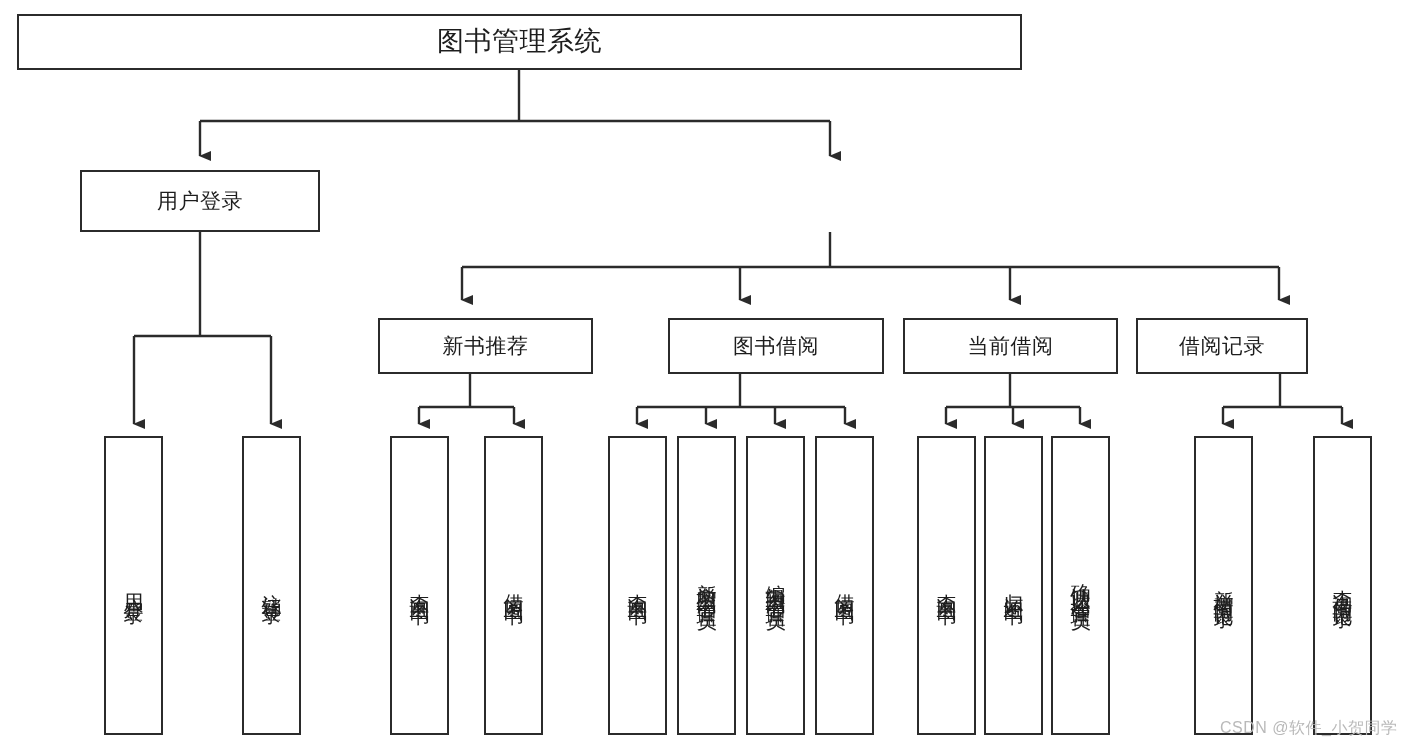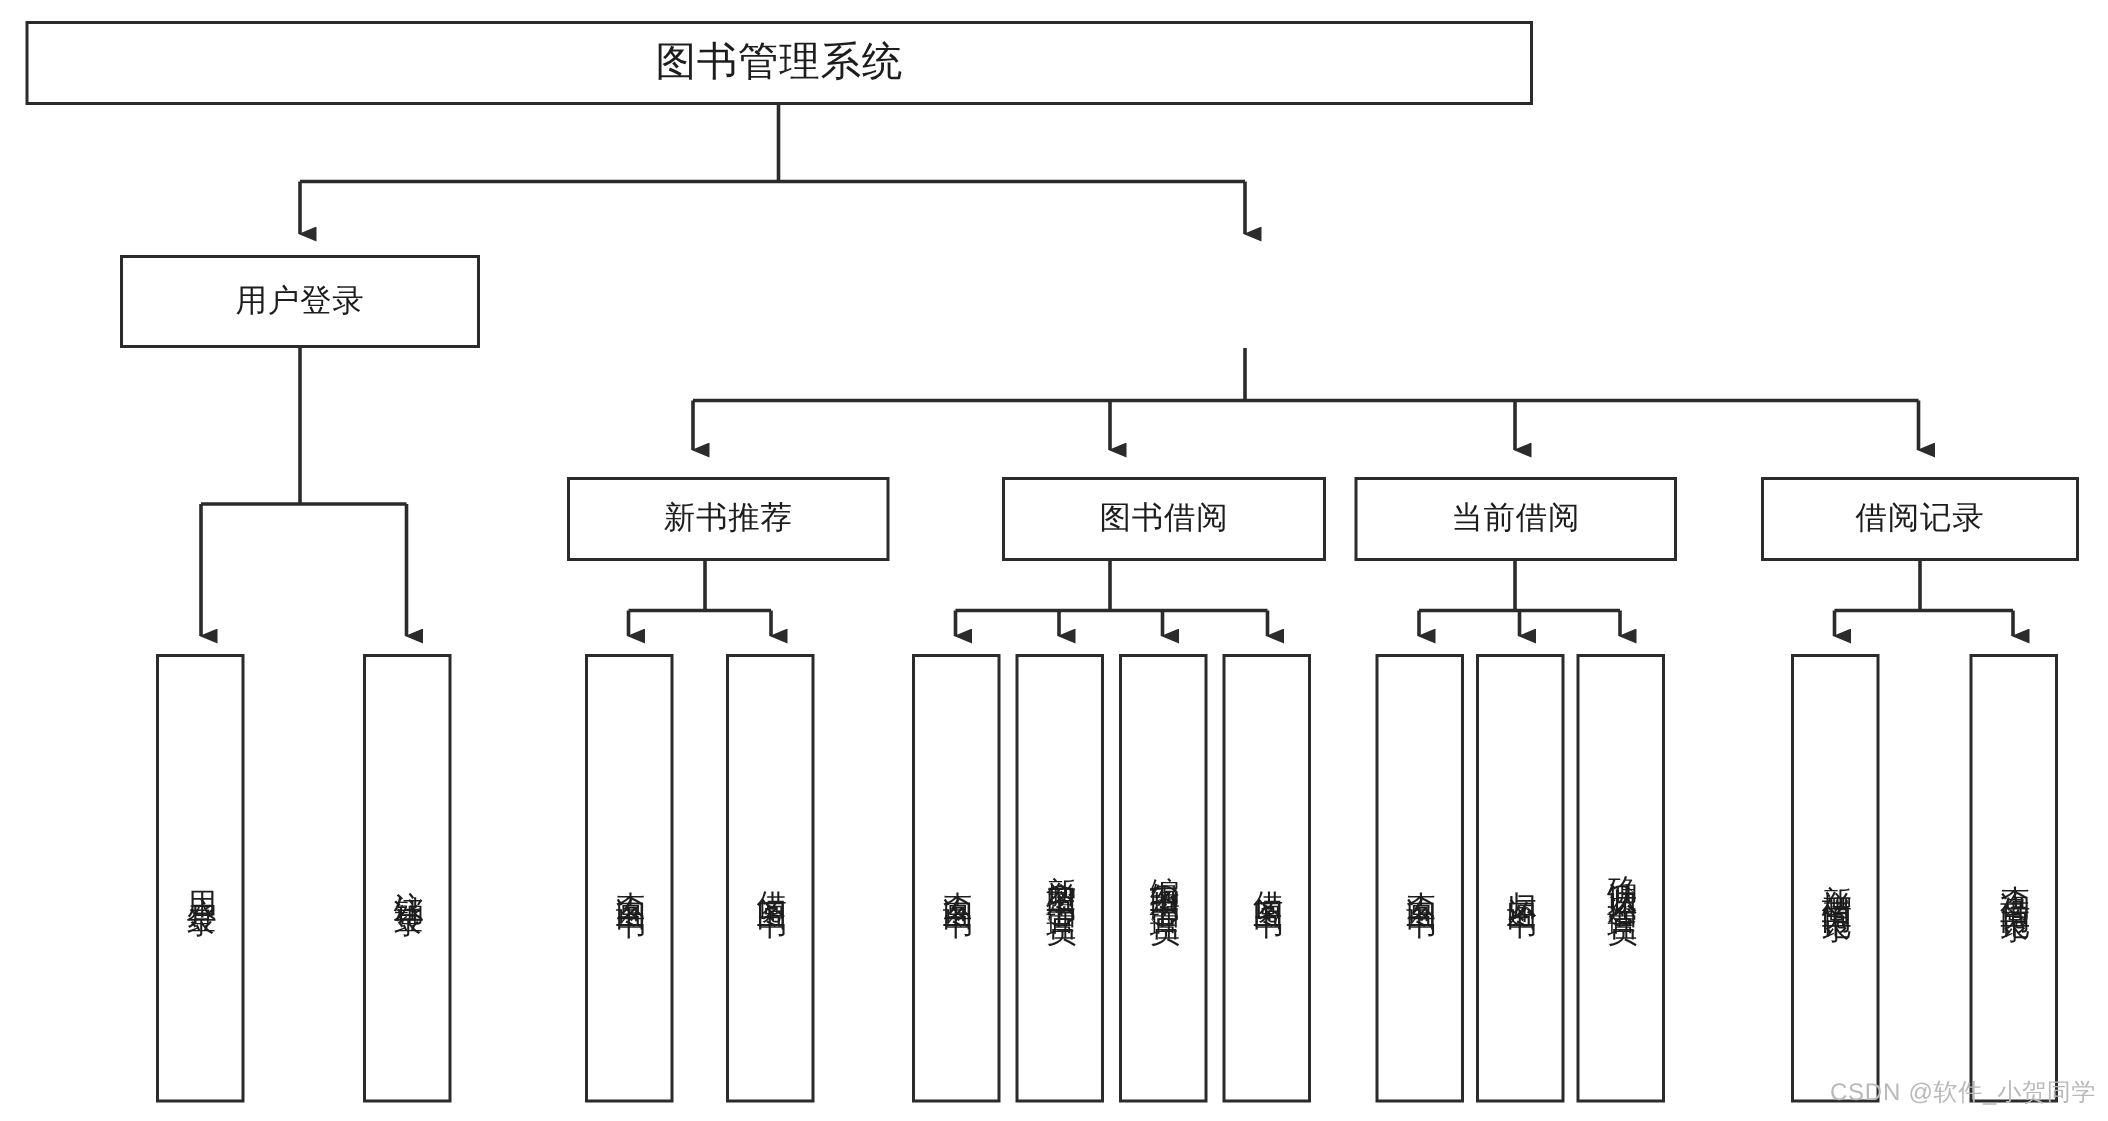--- a/index.html
+++ b/index.html
@@ -115,21 +115,21 @@
     </g>
   </svg>
 
   <div class="node root" style="left:17px;top:14px;width:1005px;height:56px;">图书管理系统</div>
 
   <div class="node" style="left:80px;top:170px;width:240px;height:62px;">用户登录</div>
 
   <div class="node" style="left:378px;top:318px;width:215px;height:56px;">新书推荐</div>
   <div class="node" style="left:632px;top:318px;width:216px;height:56px;margin-left:36px;">图书借阅</div>
   <div class="node" style="left:903px;top:318px;width:215px;height:56px;">当前借阅</div>
-  <div class="node" style="left:1174px;top:318px;width:212px;height:56px;">借阅记录</div>
+  <div class="node" style="left:1136px;top:318px;width:172px;height:56px;">借阅记录</div>
 
   <div class="node leaf" style="left:104px;top:436px;width:59px;height:299px;">用户登录</div>
   <div class="node leaf" style="left:242px;top:436px;width:59px;height:299px;">注销登录</div>
 
   <div class="node leaf" style="left:390px;top:436px;width:59px;height:299px;">查询图书</div>
   <div class="node leaf" style="left:484px;top:436px;width:59px;height:299px;">借阅图书</div>
 
   <div class="node leaf" style="left:608px;top:436px;width:59px;height:299px;">查询图书</div>
   <div class="node leaf" style="left:677px;top:436px;width:59px;height:299px;">新增图书（管理员）</div>
   <div class="node leaf" style="left:746px;top:436px;width:59px;height:299px;">编辑图书（管理员）</div>

